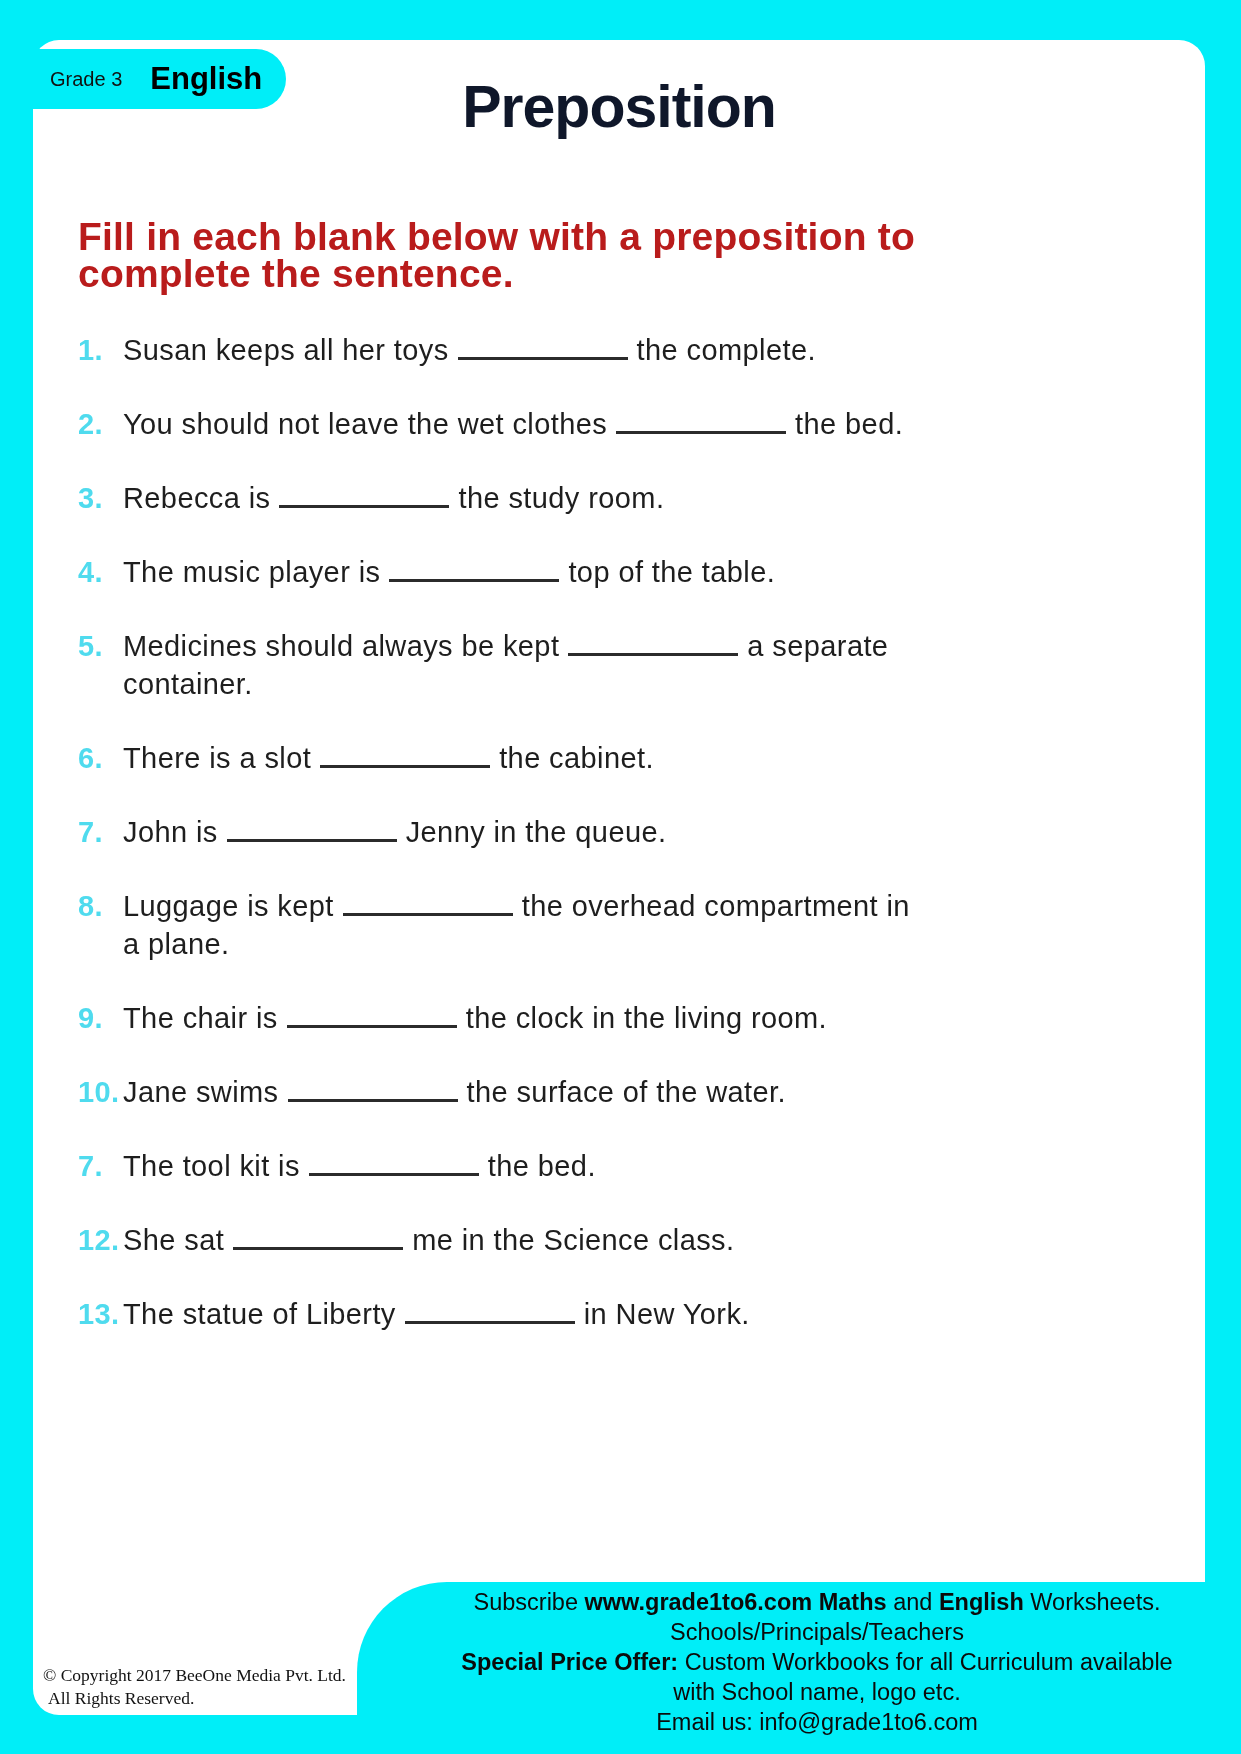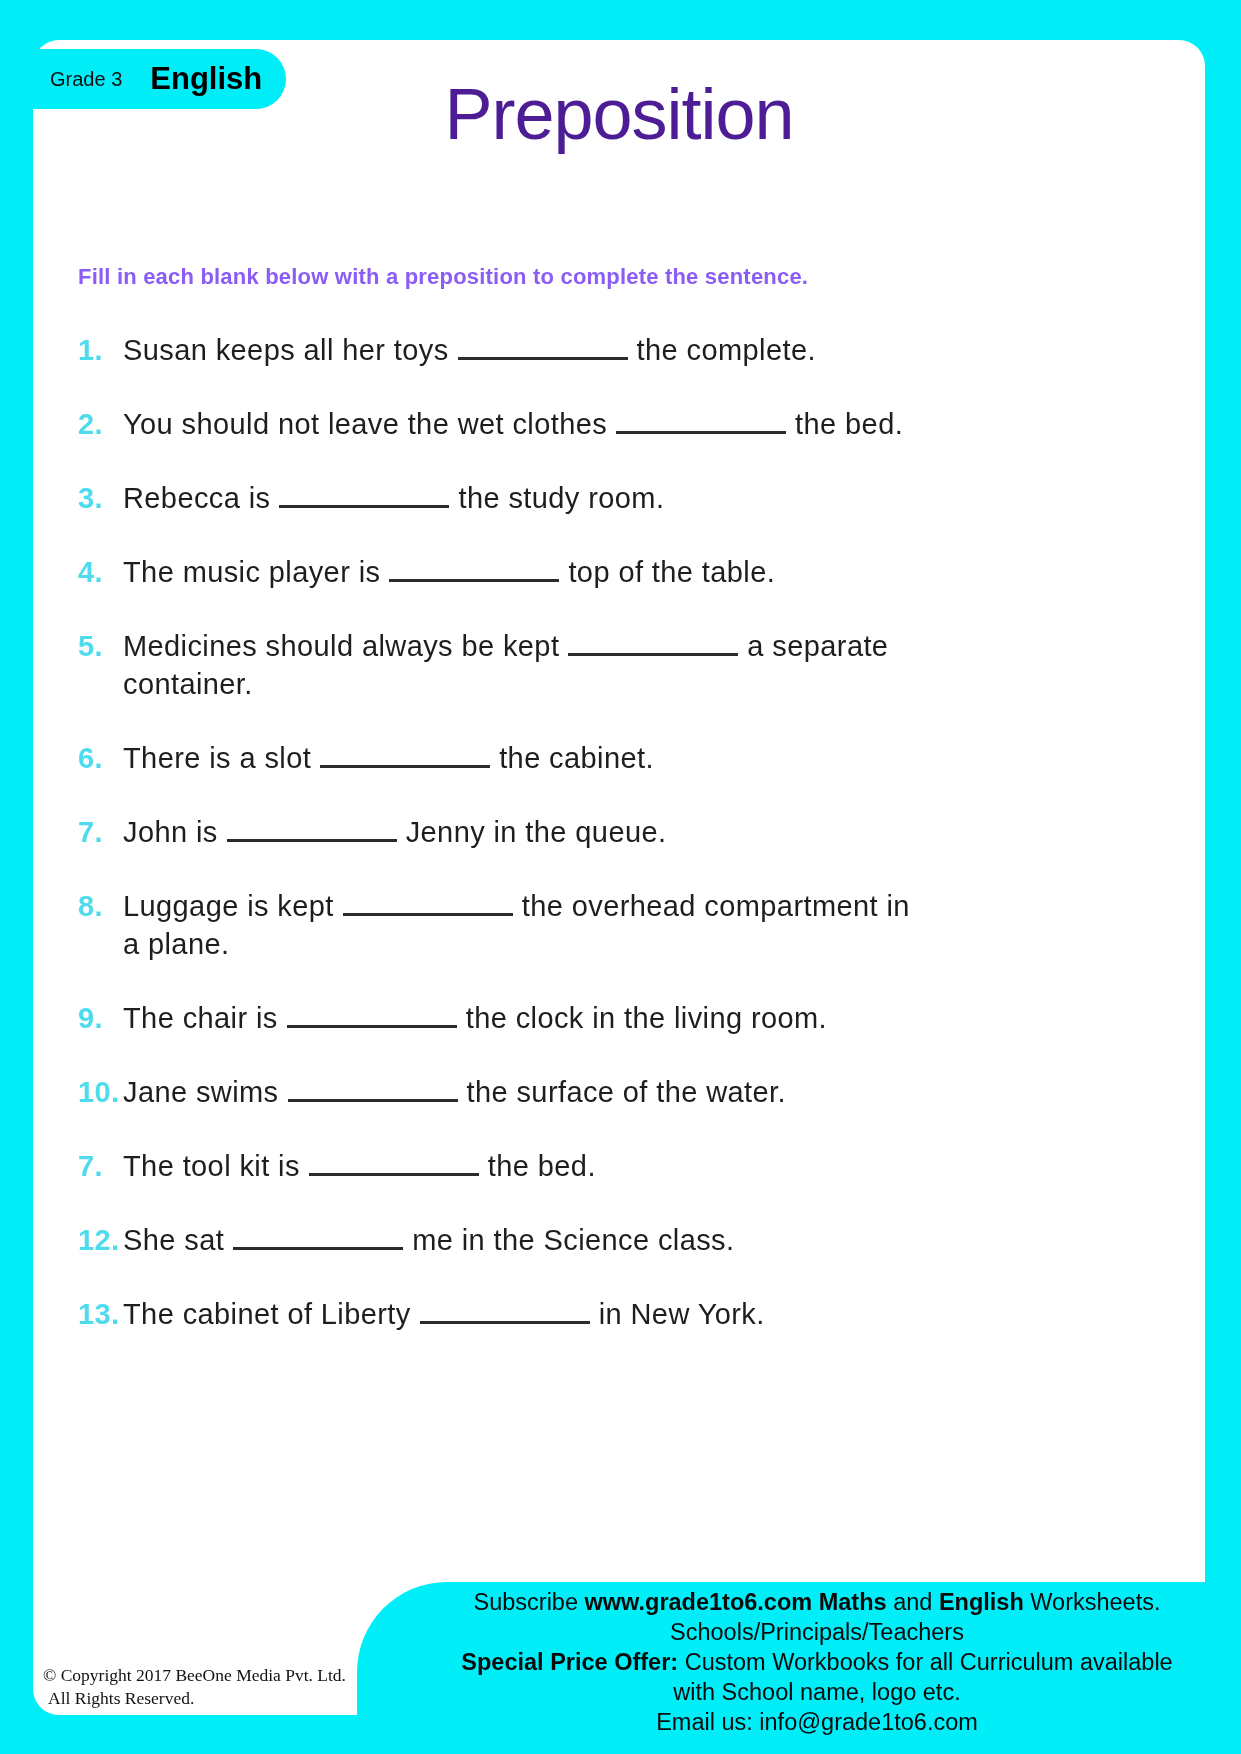--- a/index.html
+++ b/index.html
@@ -22,27 +22,27 @@
     border-radius:0 30px 30px 0;
     display:flex; align-items:center;
     padding-left:17px; gap:28px;
     z-index:3;
   }
   .badge .grade { font-size:20px; color:#111; }
   .badge .subject { font-size:31px; font-weight:bold; color:#000; }
   .title {
     position:absolute; top:33px; left:0; width:100%;
     text-align:center;
-    font-size:72px; font-weight:normal; color:#4c1d95;
+    font-size:59px; font-weight:bold; color:#0f172a;
     letter-spacing:-1px;
   }
   .instructions {
     position:absolute; left:45px; top:178px; width:900px;
-    font-size:22px; font-weight:bold; color:#8b5cf6;
-    line-height:37px; letter-spacing:0.2px;margin-top:40px;
+    font-size:39px; font-weight:bold; color:#b91c1c;
+    line-height:37px; letter-spacing:0.2px;
   }
   .qlist { position:absolute; left:45px; top:291px; width:1055px; }
   .qrow {
     display:flex; margin-bottom:36px;
     font-size:29px; line-height:38px; color:#1e1e1e;
     letter-spacing:0.4px;
   }
   .qnum { flex:0 0 45px; width:45px; font-weight:bold; color:#4fdbee; }
   .qtext { flex:1; }
   .blank {
@@ -130,21 +130,21 @@
     <span class="qtext"><span>The tool kit is</span><span class="blank"></span><span>the bed.</span><span class="q-after2"></span></span>
   </div>
 
   <div class="qrow">
     <span class="qnum">12.</span>
     <span class="qtext"><span>She sat</span><span class="blank"></span><span>me in the Science class.</span><span class="q-after2"></span></span>
   </div>
 
   <div class="qrow">
     <span class="qnum">13.</span>
-    <span class="qtext"><span>The cabinet of Liberty</span><span class="blank"></span><span>in New York.</span><span class="q-after2"></span></span>
+    <span class="qtext"><span>The statue of Liberty</span><span class="blank"></span><span>in New York.</span><span class="q-after2"></span></span>
   </div>
 </div>
 </div>
 
 <div class="badge">
   <span class="grade">Grade 3</span>
   <span class="subject">English</span>
 </div>
 
 <div class="copyright">

